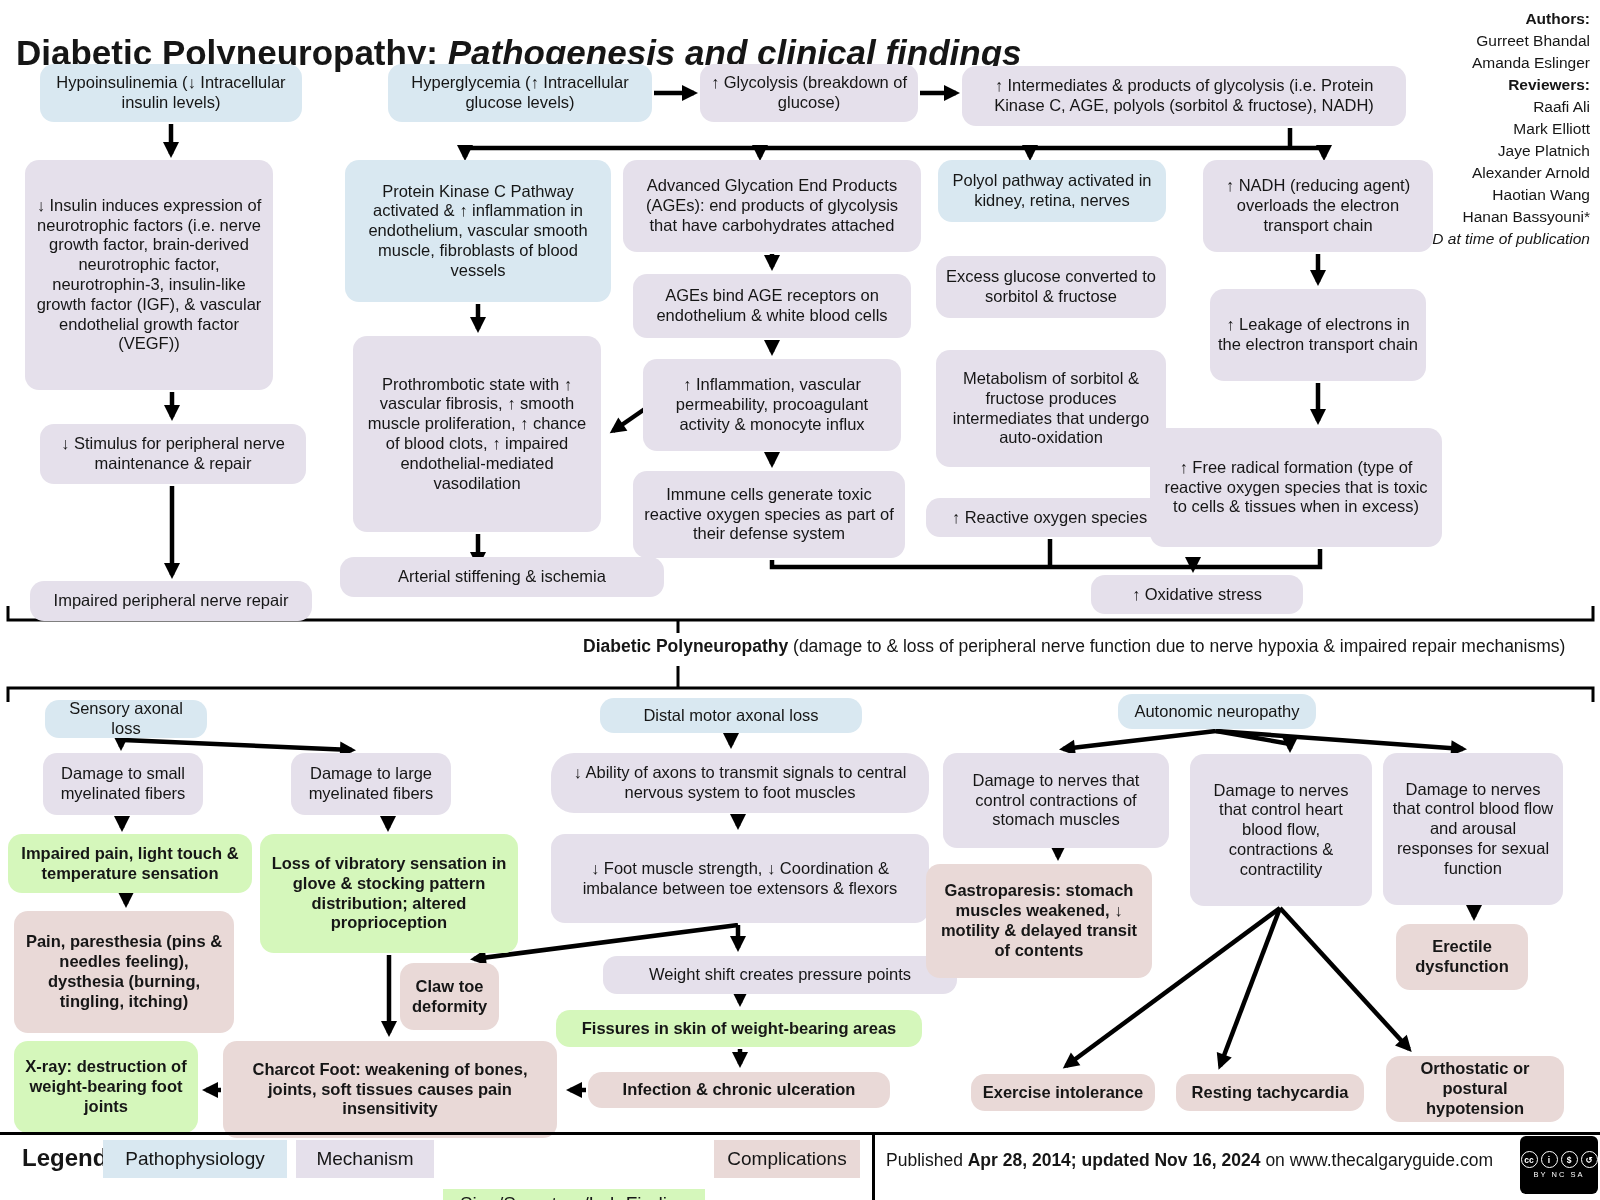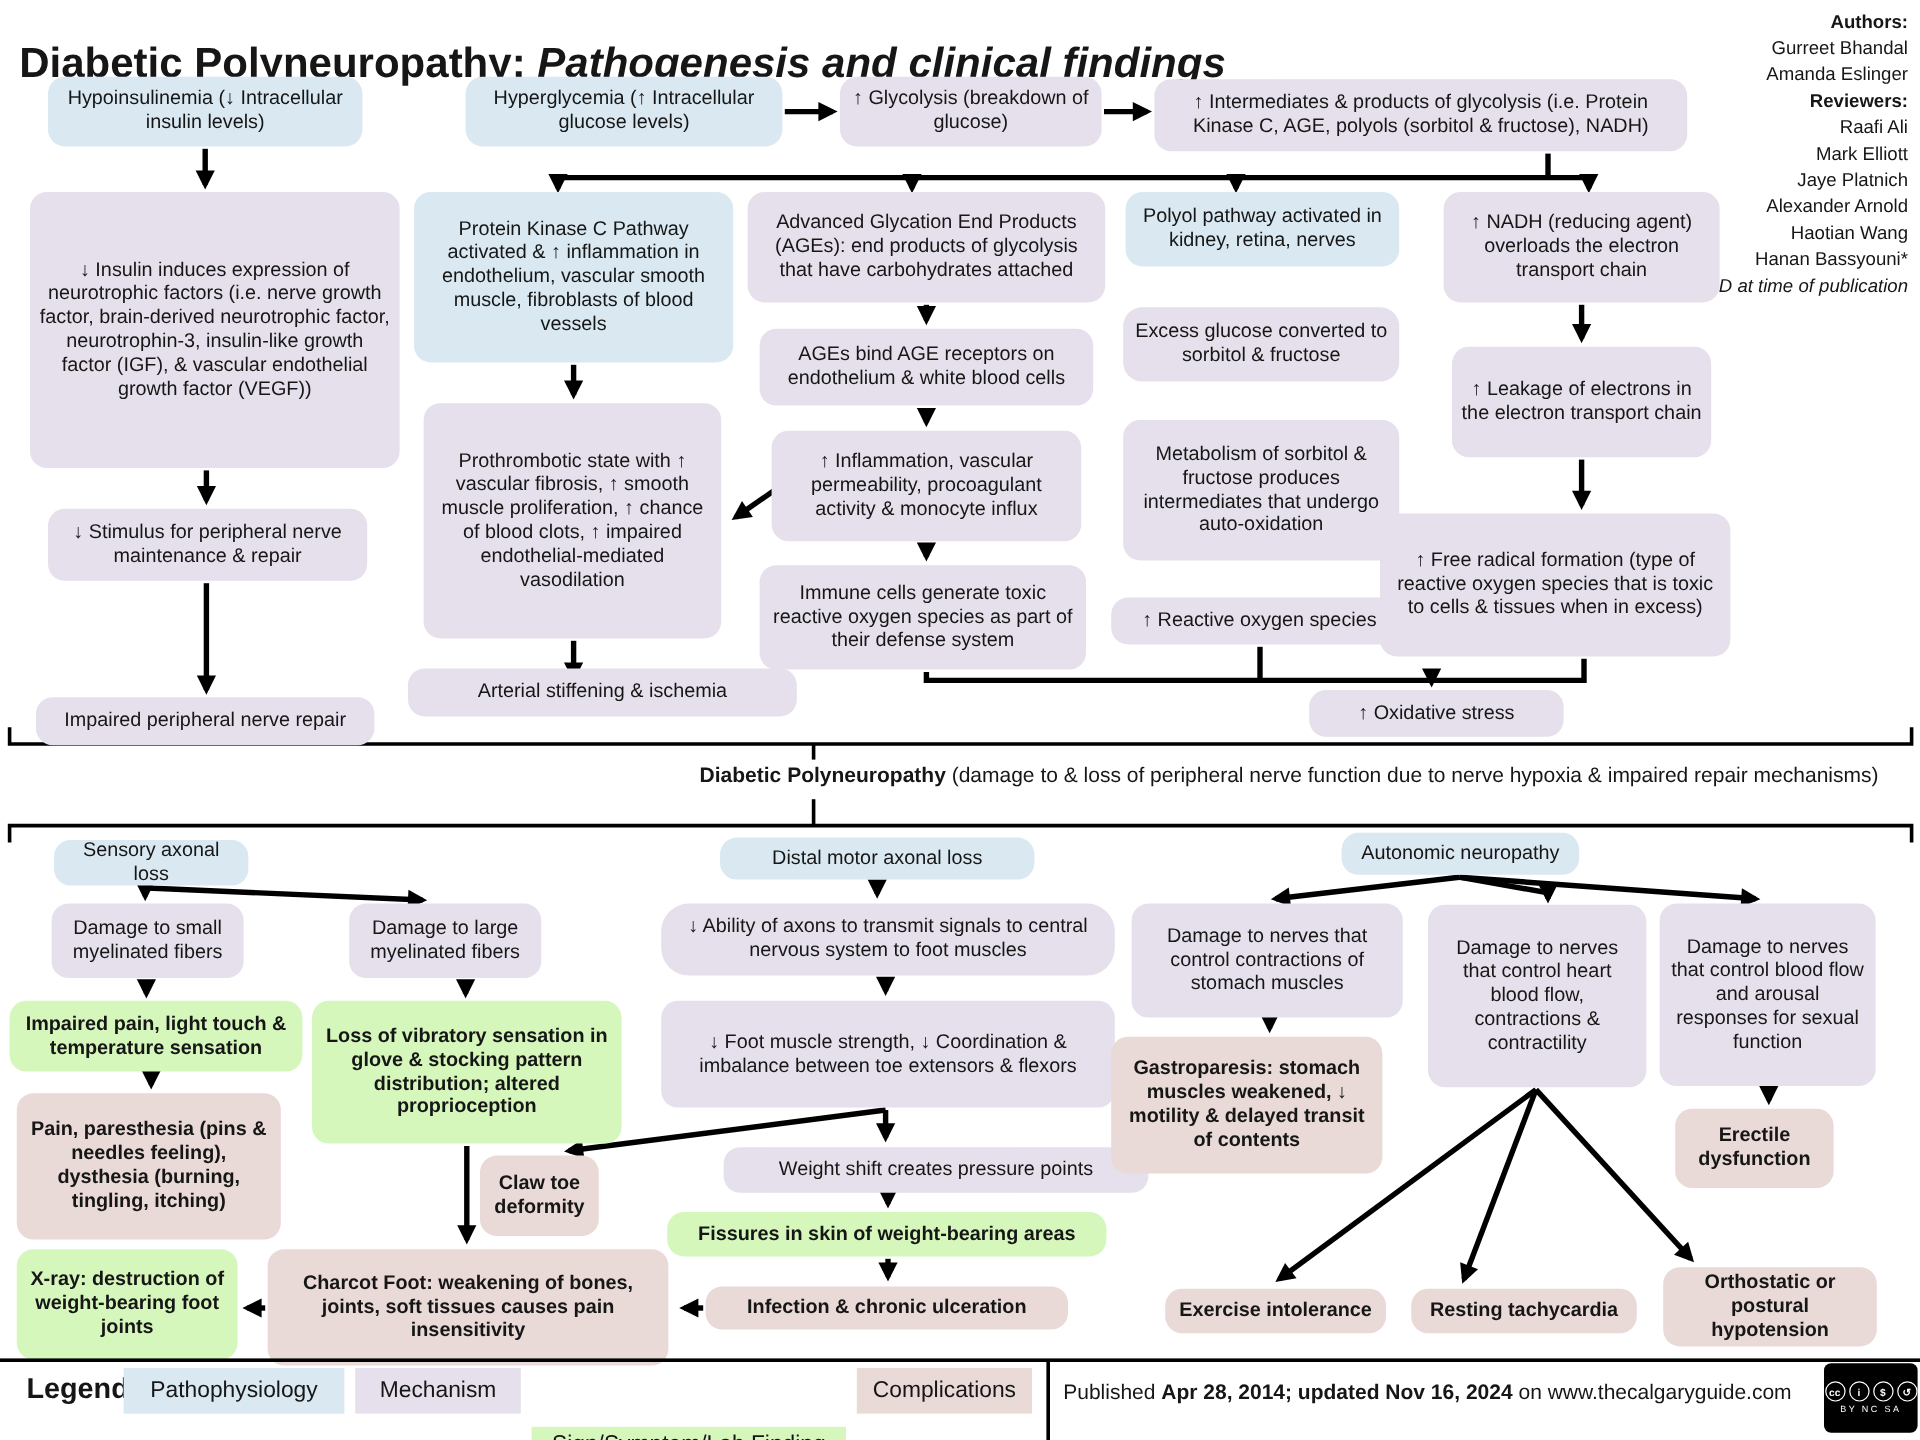--- a/index.html
+++ b/index.html
@@ -120,32 +120,32 @@
   <div>Alexander Arnold</div>
   <div>Haotian Wang</div>
   <div>Hanan Bassyouni*</div>
   <div class="it">* MD at time of publication</div>
 </div>
 
 <div class="node patho" style="left:40px;top:64px;width:262px;height:58px;">Hypoinsulinemia (↓ Intracellular insulin levels)</div>
 <div class="node patho" style="left:388px;top:64px;width:264px;height:58px;">Hyperglycemia (↑ Intracellular glucose levels)</div>
 <div class="node mech" style="left:700px;top:64px;width:218px;height:58px;">↑ Glycolysis (breakdown of glucose)</div>
 <div class="node mech" style="left:962px;top:66px;width:444px;height:60px;">↑ Intermediates &amp; products of glycolysis (i.e. Protein Kinase C, AGE, polyols (sorbitol &amp; fructose), NADH)</div>
-<div class="node mech" style="left:25px;top:160px;width:308px;height:230px;">↓ Insulin induces expression of neurotrophic factors (i.e. nerve growth factor, brain-derived neurotrophic factor, neurotrophin-3, insulin-like growth factor (IGF), &amp; vascular endothelial growth factor (VEGF))</div>
+<div class="node mech" style="left:25px;top:160px;width:248px;height:230px;">↓ Insulin induces expression of neurotrophic factors (i.e. nerve growth factor, brain-derived neurotrophic factor, neurotrophin-3, insulin-like growth factor (IGF), &amp; vascular endothelial growth factor (VEGF))</div>
 <div class="node mech" style="left:40px;top:424px;width:266px;height:60px;">↓ Stimulus for peripheral nerve maintenance &amp; repair</div>
 <div class="node mech" style="left:30px;top:581px;width:282px;height:40px;">Impaired peripheral nerve repair</div>
 <div class="node patho" style="left:345px;top:160px;width:266px;height:142px;">Protein Kinase C Pathway activated &amp; ↑ inflammation in endothelium, vascular smooth muscle, fibroblasts of blood vessels</div>
 <div class="node mech" style="left:353px;top:336px;width:248px;height:196px;">Prothrombotic state with ↑ vascular fibrosis, ↑ smooth muscle proliferation, ↑ chance of blood clots, ↑ impaired endothelial-mediated vasodilation</div>
 <div class="node mech" style="left:340px;top:557px;width:324px;height:40px;">Arterial stiffening &amp; ischemia</div>
 <div class="node mech" style="left:623px;top:160px;width:298px;height:92px;">Advanced Glycation End Products (AGEs): end products of glycolysis that have carbohydrates attached</div>
 <div class="node mech" style="left:633px;top:274px;width:278px;height:64px;">AGEs bind AGE receptors on endothelium &amp; white blood cells</div>
 <div class="node mech" style="left:643px;top:359px;width:258px;height:92px;">↑ Inflammation, vascular permeability, procoagulant activity &amp; monocyte influx</div>
 <div class="node mech" style="left:633px;top:471px;width:272px;height:87px;">Immune cells generate toxic reactive oxygen species as part of their defense system</div>
 <div class="node patho" style="left:938px;top:160px;width:228px;height:62px;">Polyol pathway activated in kidney, retina, nerves</div>
-<div class="node mech" style="left:936px;top:256px;width:230px;height:62px;border-radius:16px;">Excess glucose converted to sorbitol &amp; fructose</div>
+<div class="node mech" style="left:936px;top:256px;width:230px;height:62px;">Excess glucose converted to sorbitol &amp; fructose</div>
 <div class="node mech" style="left:936px;top:350px;width:230px;height:117px;">Metabolism of sorbitol &amp; fructose produces intermediates that undergo auto-oxidation</div>
 <div class="node mech" style="left:926px;top:498px;width:247px;height:39px;">↑ Reactive oxygen species</div>
 <div class="node mech" style="left:1203px;top:160px;width:230px;height:92px;">↑ NADH (reducing agent) overloads the electron transport chain</div>
 <div class="node mech" style="left:1210px;top:289px;width:216px;height:92px;">↑ Leakage of electrons in the electron transport chain</div>
 <div class="node mech" style="left:1150px;top:428px;width:292px;height:119px;">↑ Free radical formation (type of reactive oxygen species that is toxic to cells &amp; tissues when in excess)</div>
 <div class="node mech" style="left:1091px;top:575px;width:212px;height:39px;">↑ Oxidative stress</div>
 
 <div class="band"><span class="b">Diabetic Polyneuropathy</span><span> (damage to &amp; loss of peripheral nerve function due to nerve hypoxia &amp; impaired repair mechanisms)</span></div>
 
 <div class="node patho" style="left:45px;top:700px;width:162px;height:38px;">Sensory axonal loss</div>

